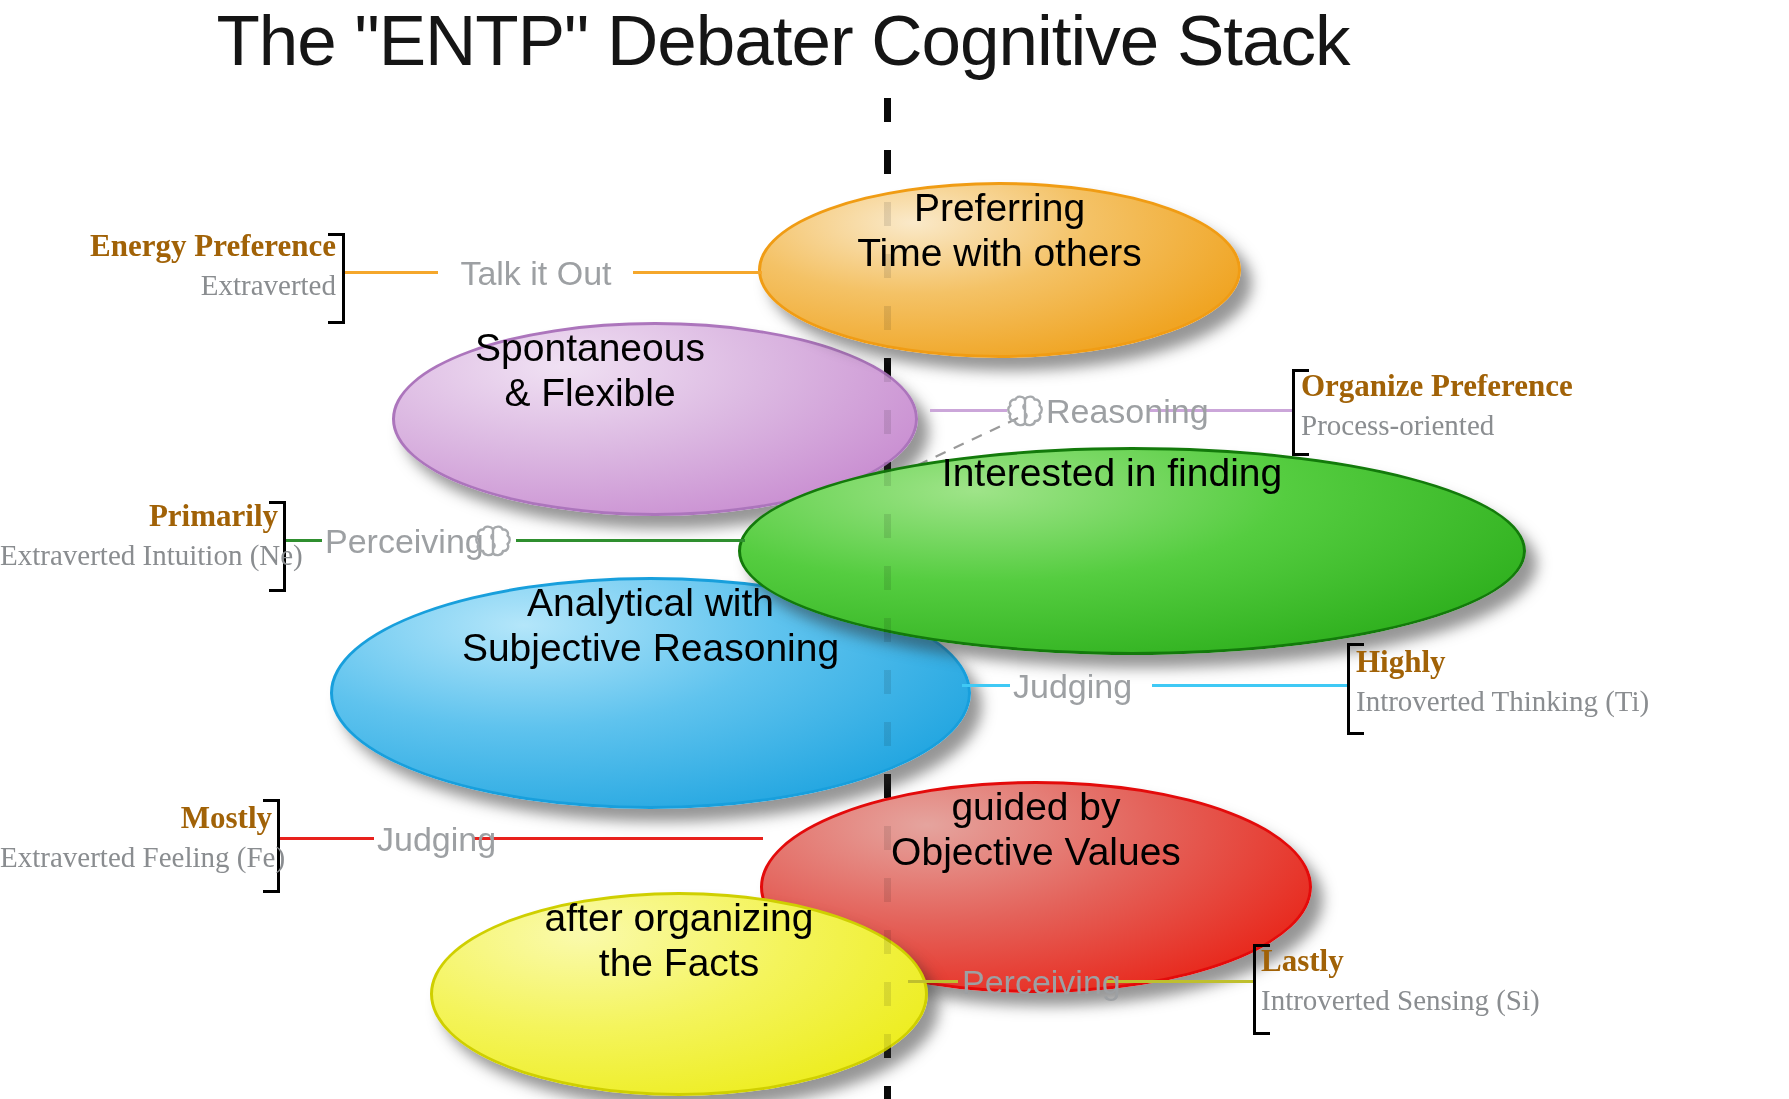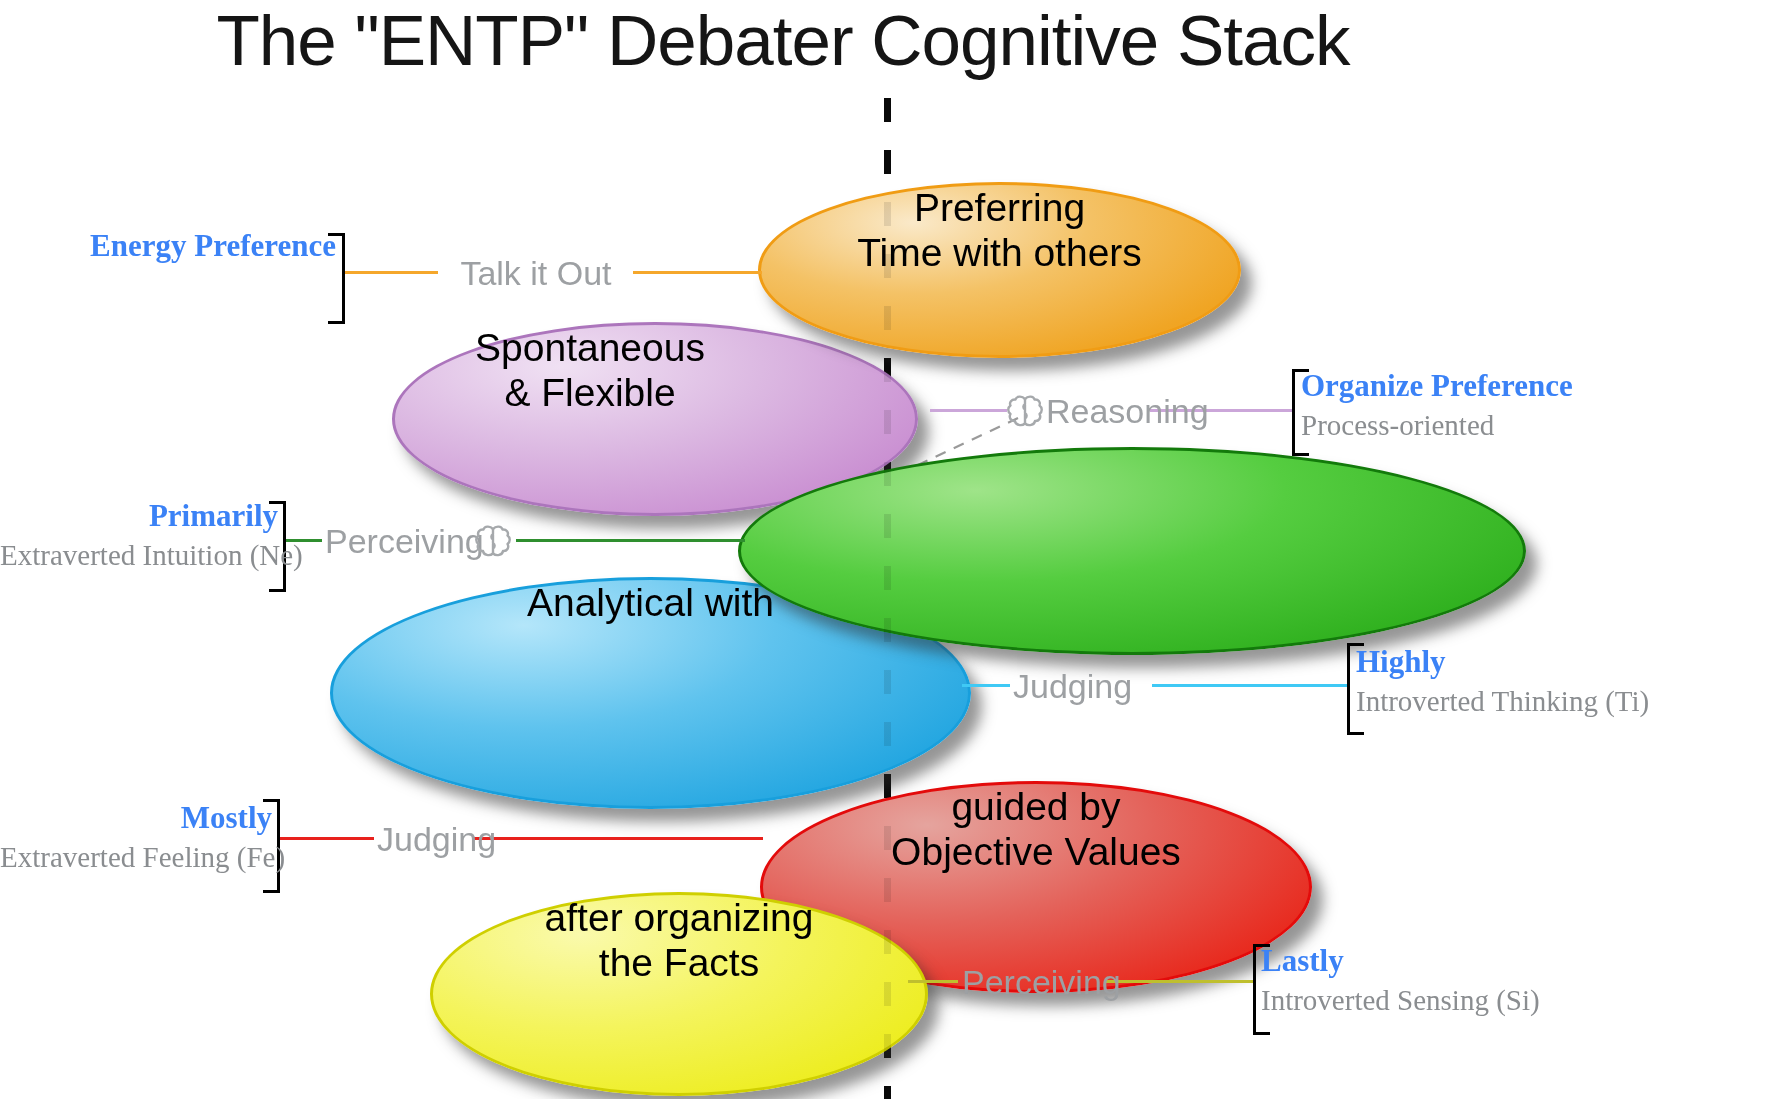--- a/index.html
+++ b/index.html
@@ -64,21 +64,21 @@
   .llabel{position:absolute;font-size:34px;color:#9DA0A3;white-space:nowrap;z-index:8;}
   .ll-talk{left:441px;top:254px;width:190px;text-align:center;}
   .ll-perceiving-l{left:325px;top:522px;}
   .ll-judging-l{left:377px;top:820px;}
   .ll-perceiver{left:1046px;top:392px;}
   .ll-judging-r{left:1013px;top:667px;}
   .ll-perceiving-r{left:962px;top:963px;}
 
   
   .sideblock{position:absolute;z-index:8;white-space:nowrap;}
-  .sb-bold{font-family:"Liberation Serif",serif;font-weight:bold;font-size:31px;color:#3b82f6;line-height:1.32;}
+  .sb-bold{font-family:"Liberation Serif",serif;font-weight:bold;font-size:31px;color:#a16207;line-height:1.32;}
   .sb-gray{font-family:"Liberation Serif",serif;font-size:29px;color:#8A8D90;line-height:1.30;}
   .sb-left{text-align:right;}
   .t-energy{left:0px;top:226px;width:336px;}
   .t-primary{left:0px;top:496px;width:278px;}
   .t-tertiary{left:0px;top:798px;width:272px;}
   .t-organize{left:1301px;top:366px;}
   .t-aux{left:1356px;top:642px;}
   .t-inferior{left:1261px;top:941px;}
 
   
@@ -106,27 +106,27 @@
   </div>
 
   <div class="ellipse e-orange">
     <div class="etext">
       <span>Preferring</span><br><span>Time with others</span>
     </div>
   </div>
 
   <div class="ellipse e-blue">
     <div class="etext">
-      <span>Analytical with</span><br>
+      <span>Analytical with</span><br><span>Subjective Reasoning</span>
     </div>
   </div>
 
   <div class="ellipse e-green">
     <div class="etext">
-      <br>
+      <span>Interested in finding</span><br>
     </div>
   </div>
 
   <div class="ellipse e-red">
     <div class="etext">
       <span>guided by</span><br><span>Objective Values</span>
     </div>
   </div>
 
   <div class="ellipse e-yellow">
@@ -168,20 +168,21 @@
     <path d="M19 7 L19 31.5 M19 12 C16.8 13.5 16.8 16 19 17.5 M19 21 C21.2 22.5 21.2 25 19 26.5"></path>
   </svg>
   <svg class="brain brain-right" width="38" height="38" viewBox="0 0 38 38" fill="none" stroke="#A6A9AC" stroke-width="2.4" stroke-linecap="round" stroke-linejoin="round">
     <path d="M19 7 C16 3.5 10.5 4 9.5 7.5 C5.5 7 3 10.5 4.5 13.5 C1.5 15.5 1.5 20 4.5 22 C2.5 25.5 5 29.5 9 29 C9.5 33 15.5 34.5 19 31.5"></path>
     <path d="M19 7 C22 3.5 27.5 4 28.5 7.5 C32.5 7 35 10.5 33.5 13.5 C36.5 15.5 36.5 20 33.5 22 C35.5 25.5 33 29.5 29 29 C28.5 33 22.5 34.5 19 31.5"></path>
     <path d="M19 7 L19 31.5 M19 12 C16.8 13.5 16.8 16 19 17.5 M19 21 C21.2 22.5 21.2 25 19 26.5"></path>
   </svg>
 
   <div class="sideblock sb-left t-energy">
     <div class="sb-bold">Energy Preference</div>
+    <div class="sb-gray">Extraverted</div>
   </div>
 
   <div class="sideblock sb-left t-tertiary">
     <div class="sb-bold">Mostly</div>
     <div class="sb-gray">Extraverted Feeling (Fe)</div>
   </div>
 
   <div class="sideblock sb-left t-primary">
     <div class="sb-bold">Primarily</div>
     <div class="sb-gray">Extraverted Intuition (Ne)</div>

